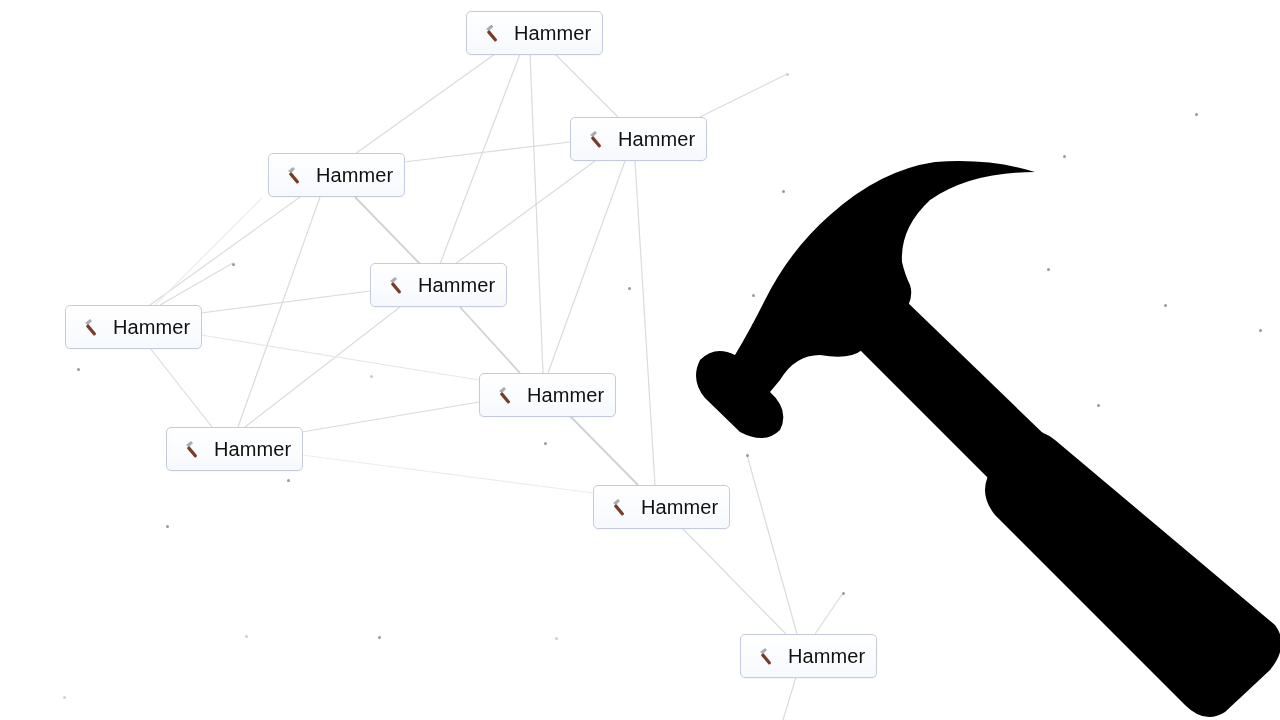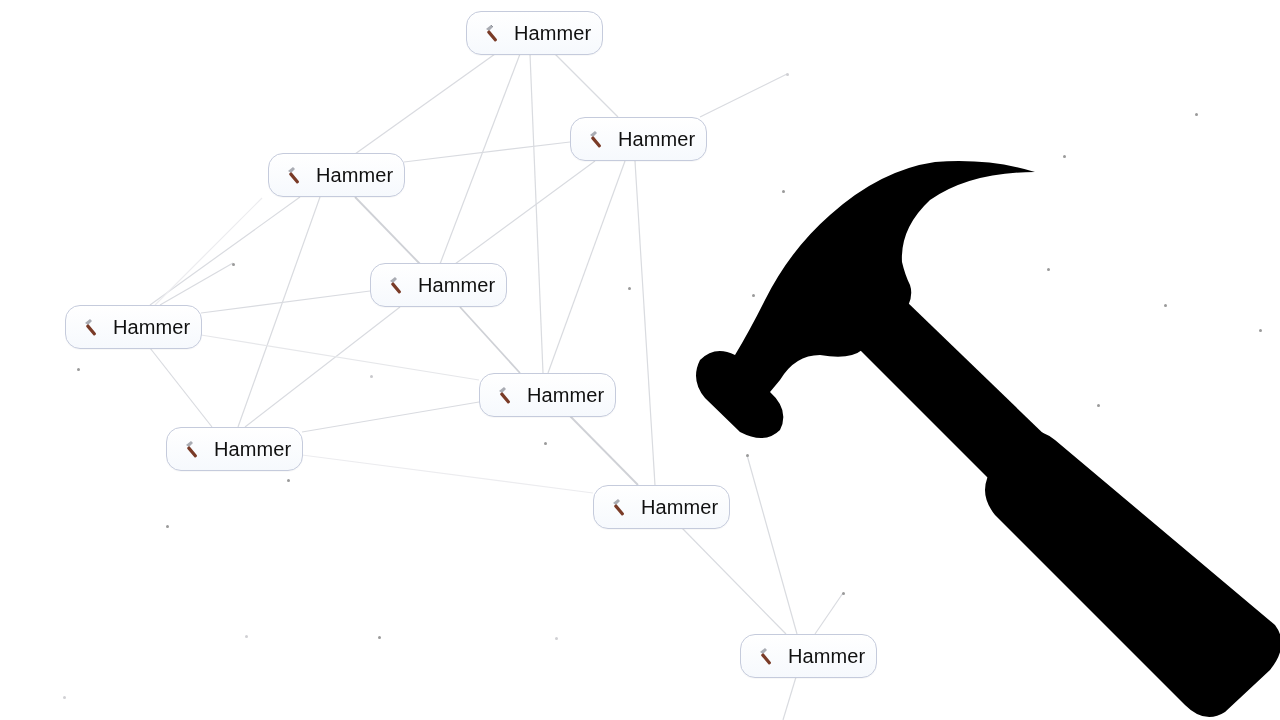--- a/index.html
+++ b/index.html
@@ -21,21 +21,21 @@
       position: absolute;
       left: 0; top: 0;
       width: 1280px; height: 720px;
     }
     .node {
       position: absolute;
       box-sizing: border-box;
       width: 137px;
       height: 44px;
       border: 1.5px solid #c5cbdc;
-      border-radius: 15px;
+      border-radius: 5px;
       background: linear-gradient(#ffffff, #f6f9fd);
       display: flex;
       align-items: center;
       padding-left: 16px;
       cursor: pointer;
       box-shadow: 0 1px 1px rgba(0,0,0,0.03);
     }
     .node .icon {
       width: 22px;
       height: 22px;

